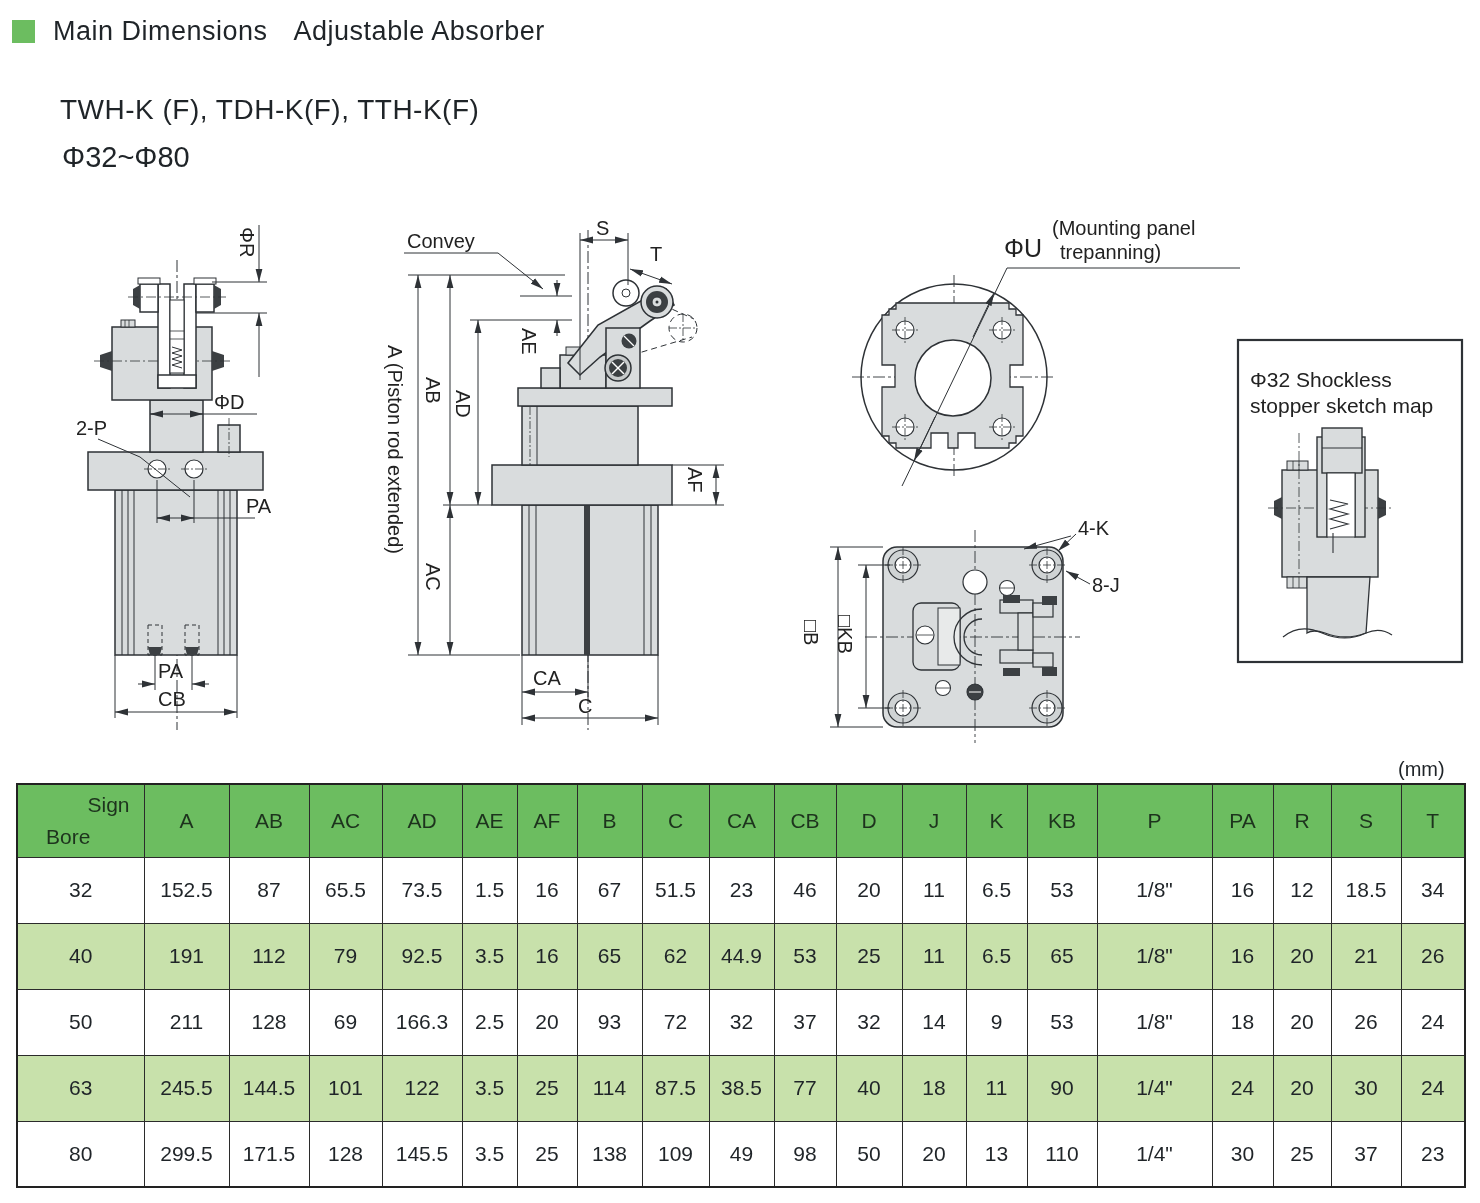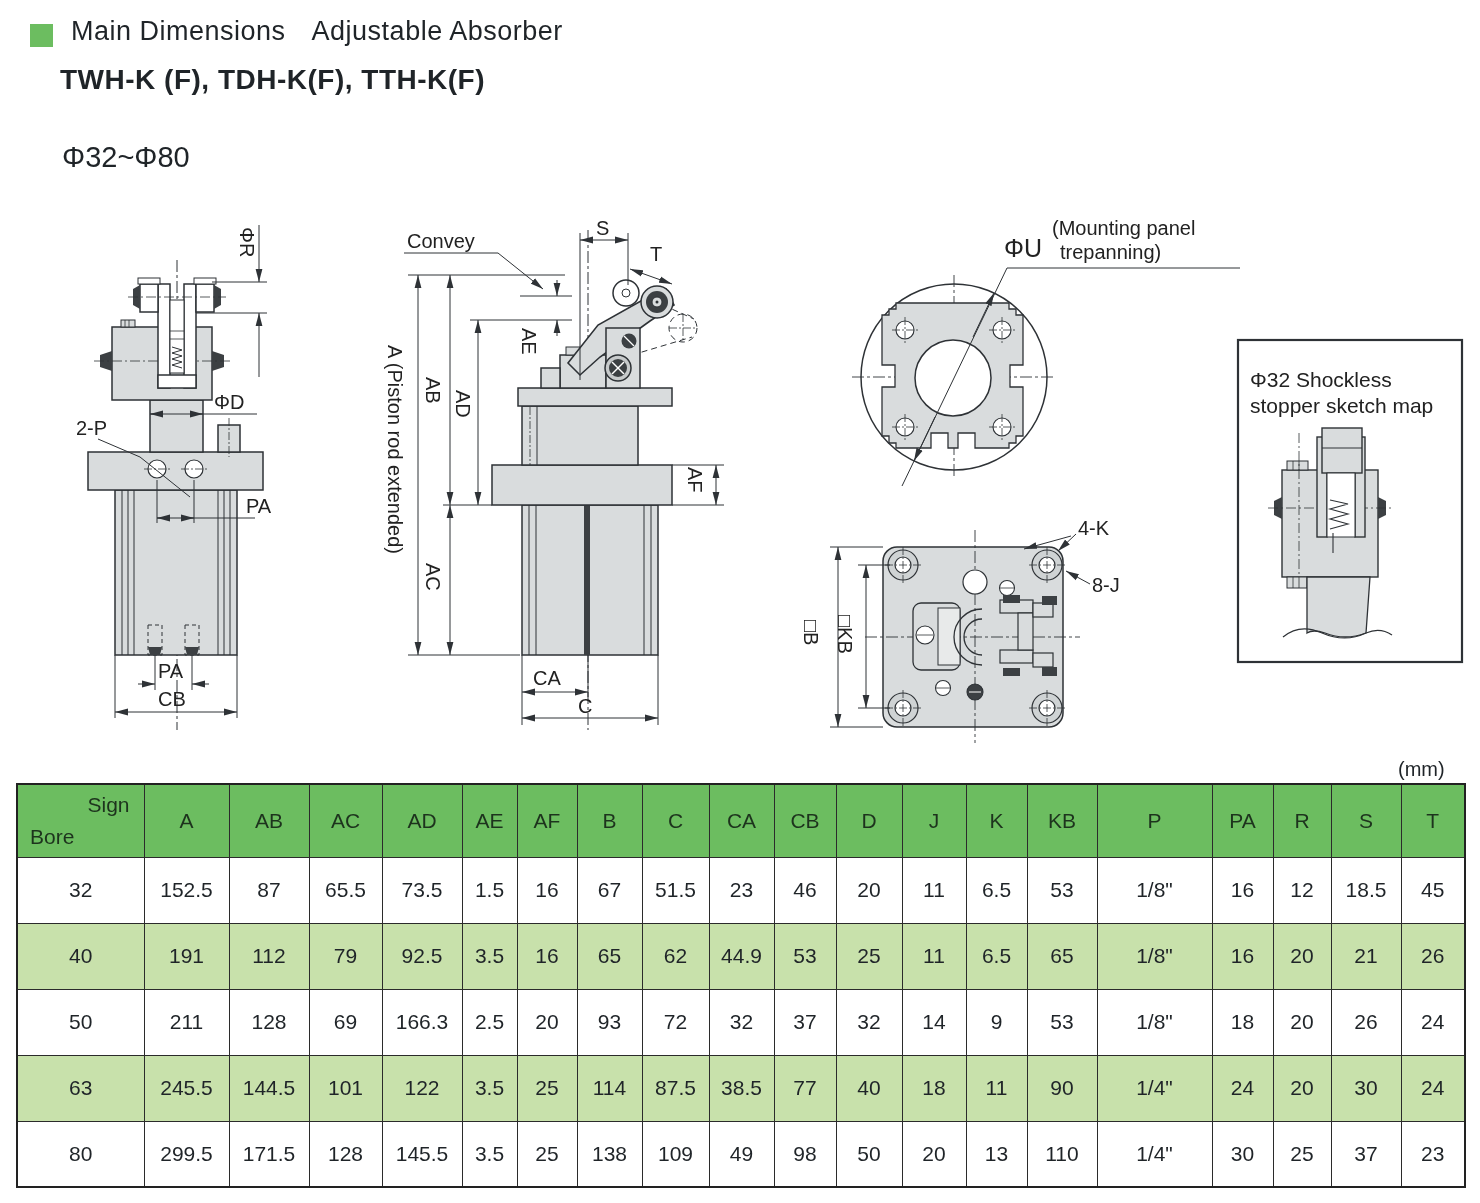--- a/index.html
+++ b/index.html
@@ -11,25 +11,25 @@
     --hdr-green:#6cbd60;
     --row-green:#c8e1ab;
     --hdr-text:#1d331d;
   }
   *{box-sizing:border-box;margin:0;padding:0}
   html,body{background:#ffffff}
   body{
     width:1480px;height:1203px;position:relative;overflow:hidden;
     font-family:"Liberation Sans", sans-serif;color:var(--ink);
   }
-  .title-row{position:absolute;left:30px;top:16px;display:flex;align-items:flex-end}
+  .title-row{position:absolute;left:12px;top:16px;display:flex;align-items:center}
   .bullet{width:23px;height:23px;background:var(--hdr-green);display:inline-block;margin-right:18px}
   .title{font-size:27px;font-weight:500;letter-spacing:.5px}
   .title .gap{display:inline-block;width:26px}
-  .models{position:absolute;left:60px;top:64px;font-size:28px;font-weight:700;letter-spacing:.5px}
+  .models{position:absolute;left:60px;top:94px;font-size:28px;font-weight:400;letter-spacing:.5px}
   .bore-range{position:absolute;left:62px;top:141px;font-size:29px;font-weight:500}
   .drawings{position:absolute;left:0;top:185px;width:1480px;height:600px}
   svg text{font-family:"Liberation Sans", sans-serif;fill:#222222}
   .lbl{font-size:20px}
   .lbl-big{font-size:25px}
   .unit-note{position:absolute;left:1398px;top:758px;font-size:20px}
   .dims-table{position:absolute;left:16px;top:783px;width:1228px;border-collapse:collapse;table-layout:fixed}
   .dims-table th,.dims-table td{
     border:1px solid #2b2b2b;text-align:center;vertical-align:middle;
     font-size:21px;font-weight:400;padding:0;overflow:hidden;
@@ -39,21 +39,21 @@
   .dims-table tbody td{height:66px;background:#ffffff}
   .dims-table tbody tr.alt td{background:var(--row-green)}
   th.corner{
     position:relative;
     background:
       linear-gradient(to bottom right,
         rgba(0,0,0,0) calc(50% - 1px), #2b2b2b calc(50% - 1px),
         #2b2b2b calc(50% + 1px), rgba(0,0,0,0) calc(50% + 1px)) , var(--hdr-green);
   }
   th.corner .corner-top{position:absolute;top:8px;right:14px;font-size:21px}
-  th.corner .corner-bottom{position:absolute;bottom:8px;left:12px;font-size:21px}
+  th.corner .corner-bottom{position:absolute;bottom:8px;left:28px;font-size:21px}
 </style>
 </head>
 <body>
 
 <div class="title-row">
   <span class="bullet"></span>
   <span class="title"><span>Main Dimensions</span><span class="gap"></span><span>Adjustable Absorber</span></span>
 </div>
 <div class="models">TWH-K (F), TDH-K(F), TTH-K(F)</div>
 <div class="bore-range">Φ32~Φ80</div>
@@ -432,21 +432,21 @@
         <td>23</td>
         <td>46</td>
         <td>20</td>
         <td>11</td>
         <td>6.5</td>
         <td>53</td>
         <td>1/8"</td>
         <td>16</td>
         <td>12</td>
         <td>18.5</td>
-        <td>45</td>
+        <td>34</td>
       </tr>
       <tr class="alt">
         <td>40</td>
         <td>191</td>
         <td>112</td>
         <td>79</td>
         <td>92.5</td>
         <td>3.5</td>
         <td>16</td>
         <td>65</td>

